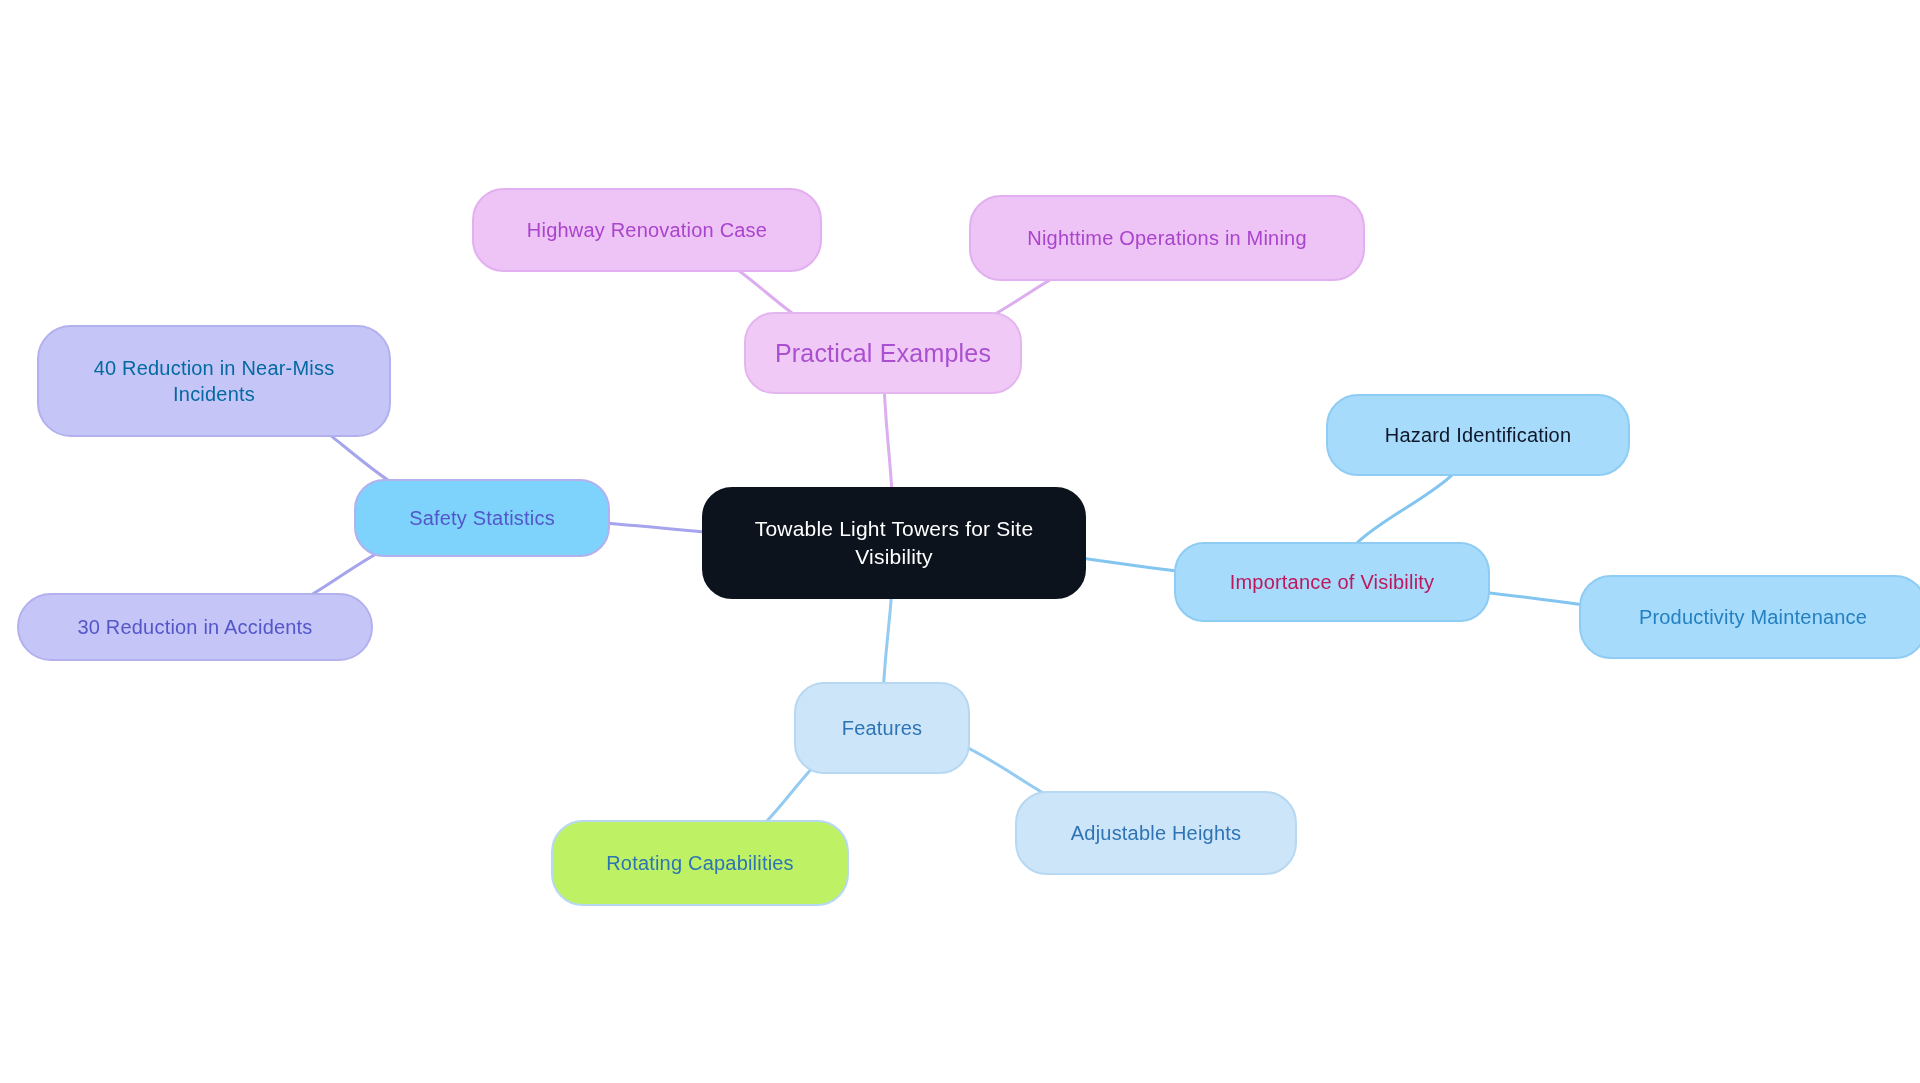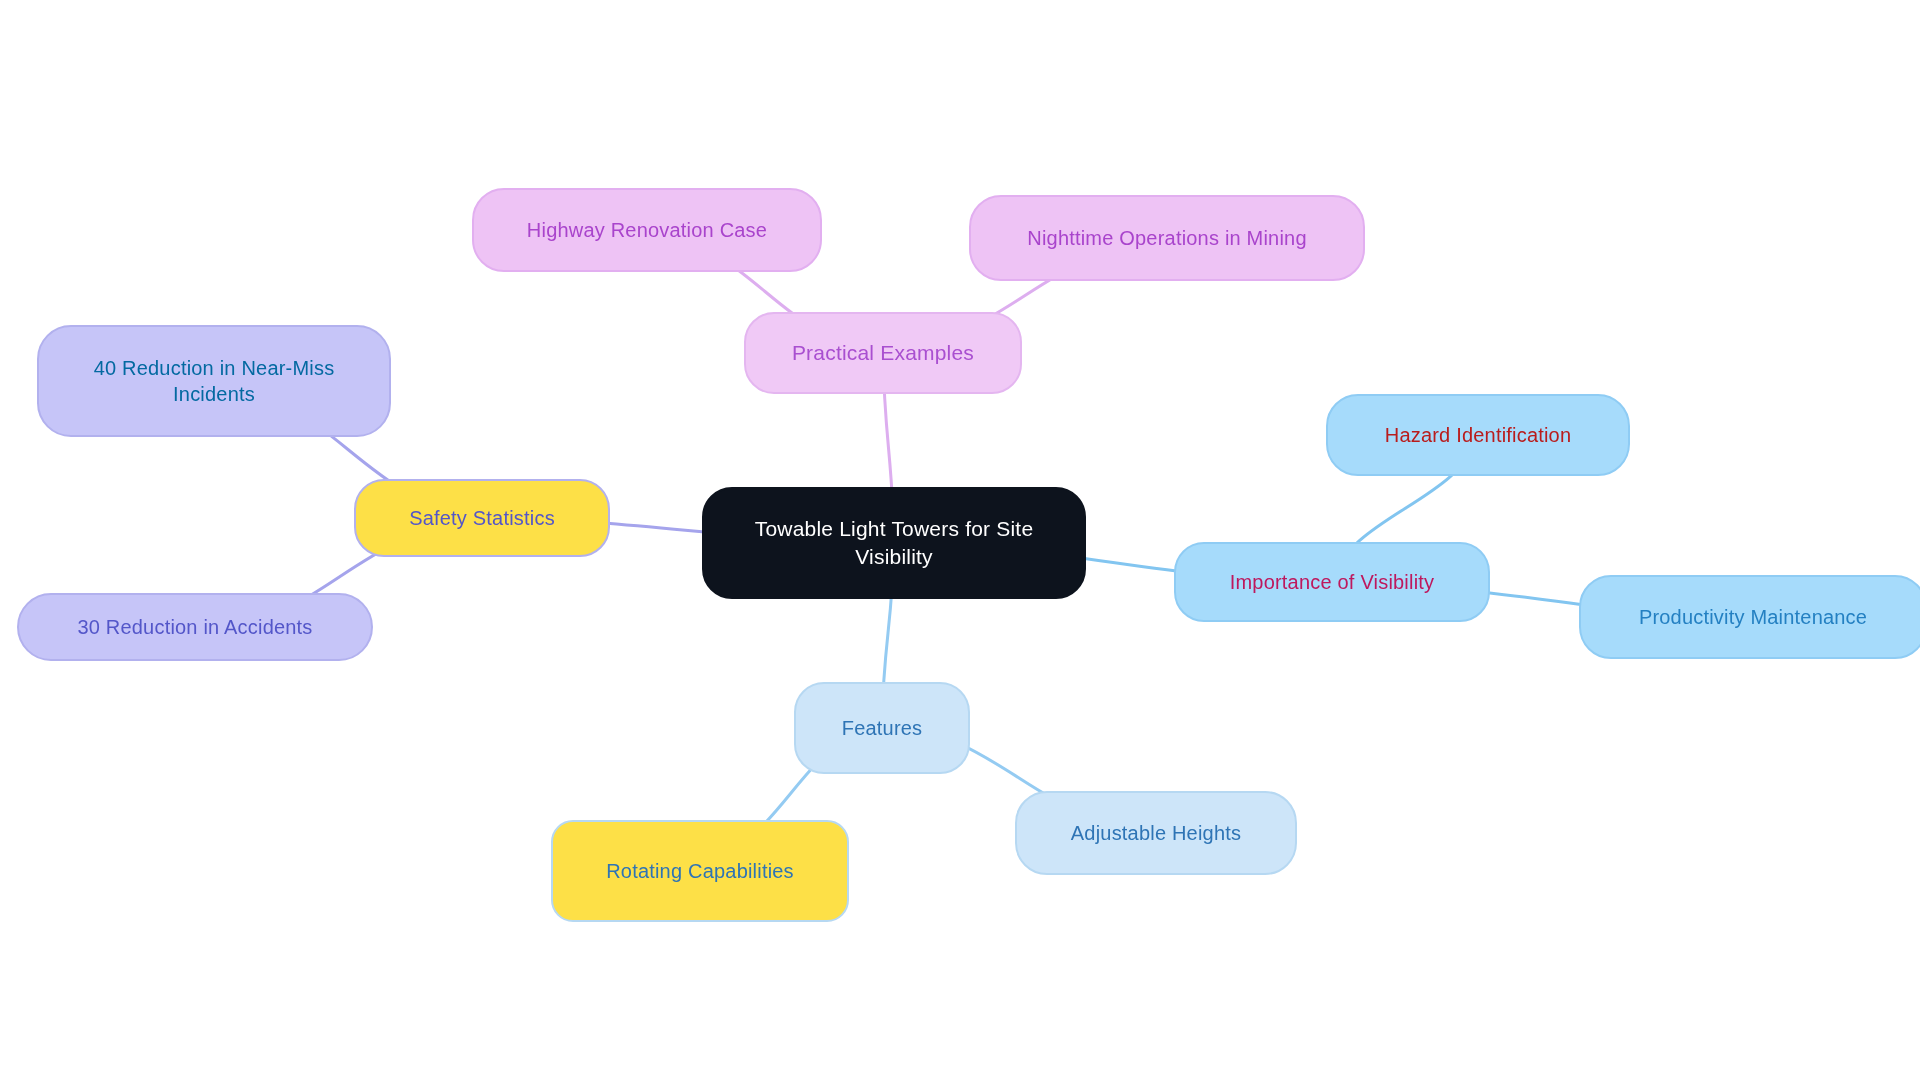--- a/index.html
+++ b/index.html
@@ -55,49 +55,49 @@
       <path d="M 894 543 C 1091.1 547.68, 1134.9 577.32, 1332 582" stroke="#82c5f0" stroke-width="3" fill="none" stroke-linecap="round"></path>
       <path d="M 1332 582 C 1349.52 515.85, 1460.48 501.15, 1478 435" stroke="#82c5f0" stroke-width="3" fill="none" stroke-linecap="round"></path>
       <path d="M 1332 582 C 1521.45 586.2, 1563.55 612.8, 1753 617" stroke="#82c5f0" stroke-width="3" fill="none" stroke-linecap="round"></path>
       <path d="M 894 543 C 892.56 624, 883.44 642, 882 723" stroke="#94cbf2" stroke-width="3" fill="none" stroke-linecap="round"></path>
       <path d="M 882 723 C 800.1 739.8, 781.9 846.2, 700 863" stroke="#94cbf2" stroke-width="3" fill="none" stroke-linecap="round"></path>
       <path d="M 882 723 C 1005.3 736.2, 1032.7 819.8, 1156 833" stroke="#94cbf2" stroke-width="3" fill="none" stroke-linecap="round"></path>
     </svg>
 <div class="node" style="left: 702px; top: 487px; width: 384px; height: 112px; background: rgb(13, 19, 29); border-color: rgb(13, 19, 29); color: rgb(255, 255, 255); font-size: 21px; border-radius: 30px;">
     <span>Towable Light Towers for Site Visibility</span>
   </div>
-    <div class="node" style="left: 744px; top: 312px; width: 278px; height: 82px; background: rgb(240, 201, 246); border-color: rgb(228, 182, 240); color: rgb(169, 79, 208); font-size: 21px; border-radius: 30px;">
+    <div class="node" style="left: 744px; top: 312px; width: 278px; height: 82px; background: rgb(240, 201, 246); border-color: rgb(228, 182, 240); color: rgb(169, 79, 208); font-size: 25px; border-radius: 30px;">
     <span>Practical Examples</span>
   </div>
     <div class="node" style="left: 472px; top: 188px; width: 350px; height: 84px; background: rgb(238, 195, 245); border-color: rgb(226, 175, 240); color: rgb(169, 68, 204); font-size: 20px; border-radius: 32px;">
     <span>Highway Renovation Case</span>
   </div>
     <div class="node" style="left: 969px; top: 195px; width: 396px; height: 86px; background: rgb(238, 195, 245); border-color: rgb(226, 175, 240); color: rgb(169, 68, 204); font-size: 20px; border-radius: 32px;">
     <span>Nighttime Operations in Mining</span>
   </div>
-    <div class="node" style="left: 354px; top: 479px; width: 256px; height: 78px; background: #fde047; border-color: rgb(178, 177, 238); color: rgb(83, 86, 201); font-size: 20px; border-radius: 30px;">
+    <div class="node" style="left: 354px; top: 479px; width: 256px; height: 78px; background: #7dd3fc; border-color: rgb(178, 177, 238); color: rgb(83, 86, 201); font-size: 20px; border-radius: 30px;">
     <span>Safety Statistics</span>
   </div>
     <div class="node" style="left: 37px; top: 325px; width: 354px; height: 112px; background: rgb(198, 197, 248); border-color: rgb(178, 177, 238); color: #0369a1; font-size: 20px; border-radius: 34px;">
     <span>40 Reduction in Near-Miss Incidents</span>
   </div>
     <div class="node" style="left: 17px; top: 593px; width: 356px; height: 68px; background: rgb(198, 197, 248); border-color: rgb(178, 177, 238); color: rgb(83, 86, 201); font-size: 20px; border-radius: 34px;">
     <span>30 Reduction in Accidents</span>
   </div>
     <div class="node" style="left: 1174px; top: 542px; width: 316px; height: 80px; background: rgb(166, 219, 251); border-color: rgb(143, 204, 244); color: #be185d; font-size: 20px; border-radius: 30px;">
     <span>Importance of Visibility</span>
   </div>
-    <div class="node" style="left: 1326px; top: 394px; width: 304px; height: 82px; background: rgb(166, 219, 251); border-color: rgb(143, 204, 244); color: #b91c1c; font-size: 20px; border-radius: 32px;">
+    <div class="node" style="left: 1326px; top: 394px; width: 304px; height: 82px; background: rgb(166, 219, 251); border-color: rgb(143, 204, 244); color: #0f172a; font-size: 20px; border-radius: 32px;">
     <span>Hazard Identification</span>
   </div>
     <div class="node" style="left: 1579px; top: 575px; width: 348px; height: 84px; background: rgb(166, 219, 251); border-color: rgb(143, 204, 244); color: rgb(36, 128, 194); font-size: 20px; border-radius: 32px;">
     <span>Productivity Maintenance</span>
   </div>
     <div class="node" style="left: 794px; top: 682px; width: 176px; height: 92px; background: rgb(205, 229, 249); border-color: rgb(182, 216, 242); color: rgb(46, 116, 181); font-size: 20px; border-radius: 30px;">
     <span>Features</span>
   </div>
-    <div class="node" style="left: 551px; top: 820px; width: 298px; height: 102px; background: #fde047; border-color: rgb(182, 216, 242); color: rgb(46, 116, 181); font-size: 20px; border-radius: 22px;">
+    <div class="node" style="left: 551px; top: 820px; width: 298px; height: 86px; background: #bef264; border-color: rgb(182, 216, 242); color: rgb(46, 116, 181); font-size: 20px; border-radius: 32px;">
     <span>Rotating Capabilities</span>
   </div>
     <div class="node" style="left: 1015px; top: 791px; width: 282px; height: 84px; background: rgb(205, 229, 249); border-color: rgb(182, 216, 242); color: rgb(46, 116, 181); font-size: 20px; border-radius: 32px;">
     <span>Adjustable Heights</span>
   </div>
   </div>
 
 </body></html>

